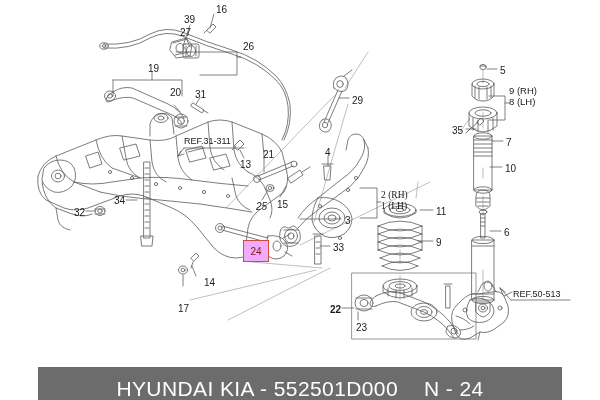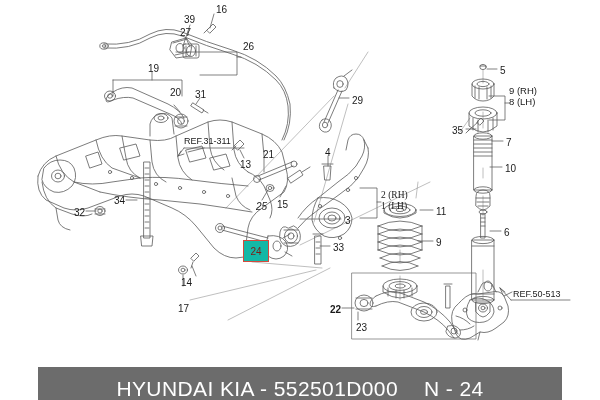--- a/index.html
+++ b/index.html
@@ -22,21 +22,21 @@
   .lbl.two{font-size:9.5px;line-height:1.12;}
   .ref{
     position:absolute;
     font-family:"Liberation Sans", sans-serif;
     font-size:9px;
     color:#1a1a1a;
     white-space:nowrap;
   }
   .hl{
     position:absolute;
-    background:#14b8a6;
+    background:#f0abfc;
     border:1px solid #d44a3c;
     box-sizing:border-box;
     display:flex;align-items:center;justify-content:center;
     font-family:"Liberation Sans", sans-serif;
     font-size:10px;
     color:#7d1d15;
   }
   #banner{
     position:absolute;left:38px;top:351px;width:524px;height:43px;
     background:#6c6c6c;
@@ -466,21 +466,21 @@
   <span class="lbl" style="left:263px;top:150px;">21</span>
   <span class="lbl" style="left:277px;top:200px;">15</span>
   <span class="lbl" style="left:256px;top:202px;font-style:italic;">25</span>
   <span class="lbl" style="left:352px;top:96px;">29</span>
   <span class="lbl" style="left:325px;top:148px;">4</span>
   <span class="lbl" style="left:345px;top:216px;">3</span>
   <span class="lbl" style="left:333px;top:243px;">33</span>
   <span class="lbl" style="left:114px;top:196px;">34</span>
   <span class="lbl" style="left:74px;top:208px;">32</span>
   <span class="lbl" style="left:178px;top:304px;">17</span>
-  <span class="lbl" style="left:181px;top:278px;">14</span>
+  <span class="lbl" style="left:204px;top:278px;">14</span>
   <span class="lbl" style="left:436px;top:207px;">11</span>
   <span class="lbl" style="left:436px;top:238px;">9</span>
   <span class="lbl" style="left:330px;top:305px;font-weight:bold;">22</span>
   <span class="lbl" style="left:356px;top:323px;">23</span>
   <span class="lbl" style="left:500px;top:66px;">5</span>
   <span class="lbl" style="left:452px;top:126px;">35</span>
   <span class="lbl" style="left:506px;top:138px;">7</span>
   <span class="lbl" style="left:505px;top:164px;">10</span>
   <span class="lbl" style="left:504px;top:228px;">6</span>
 

